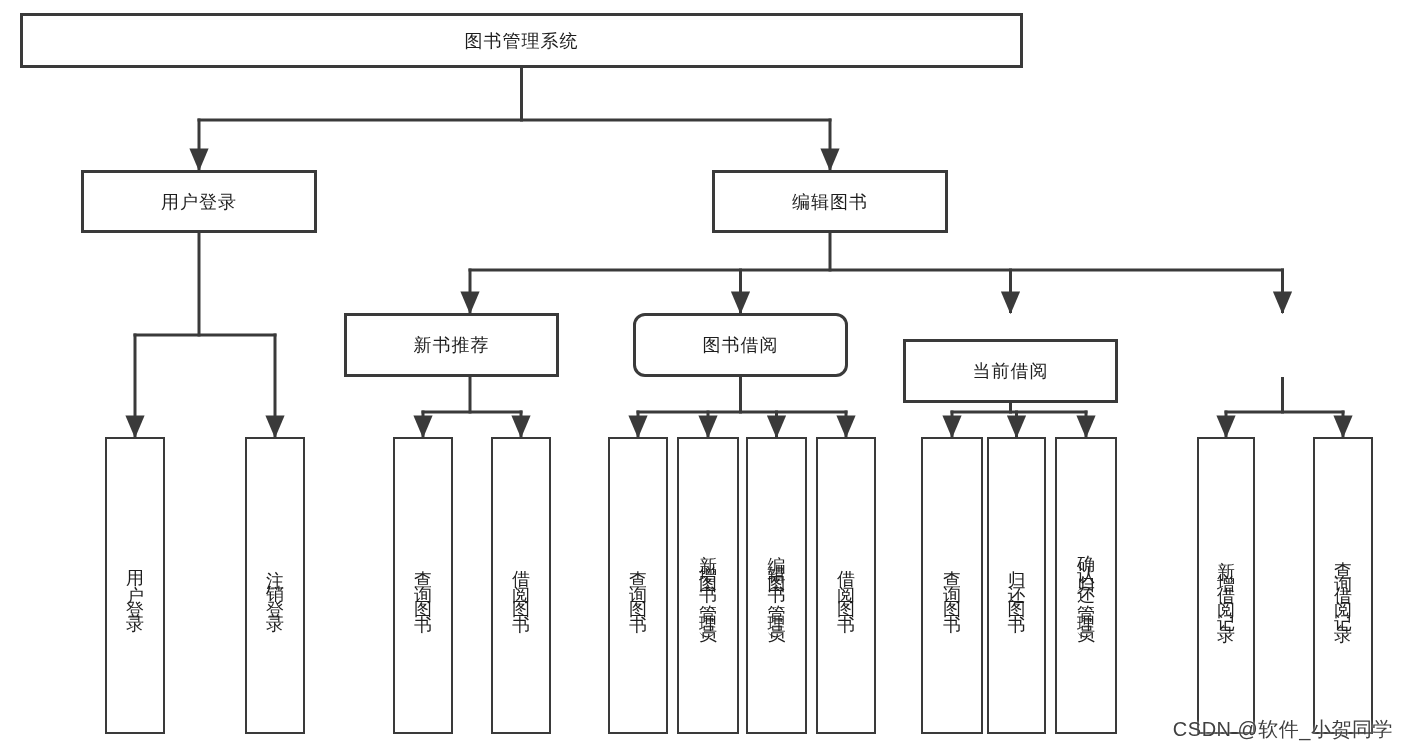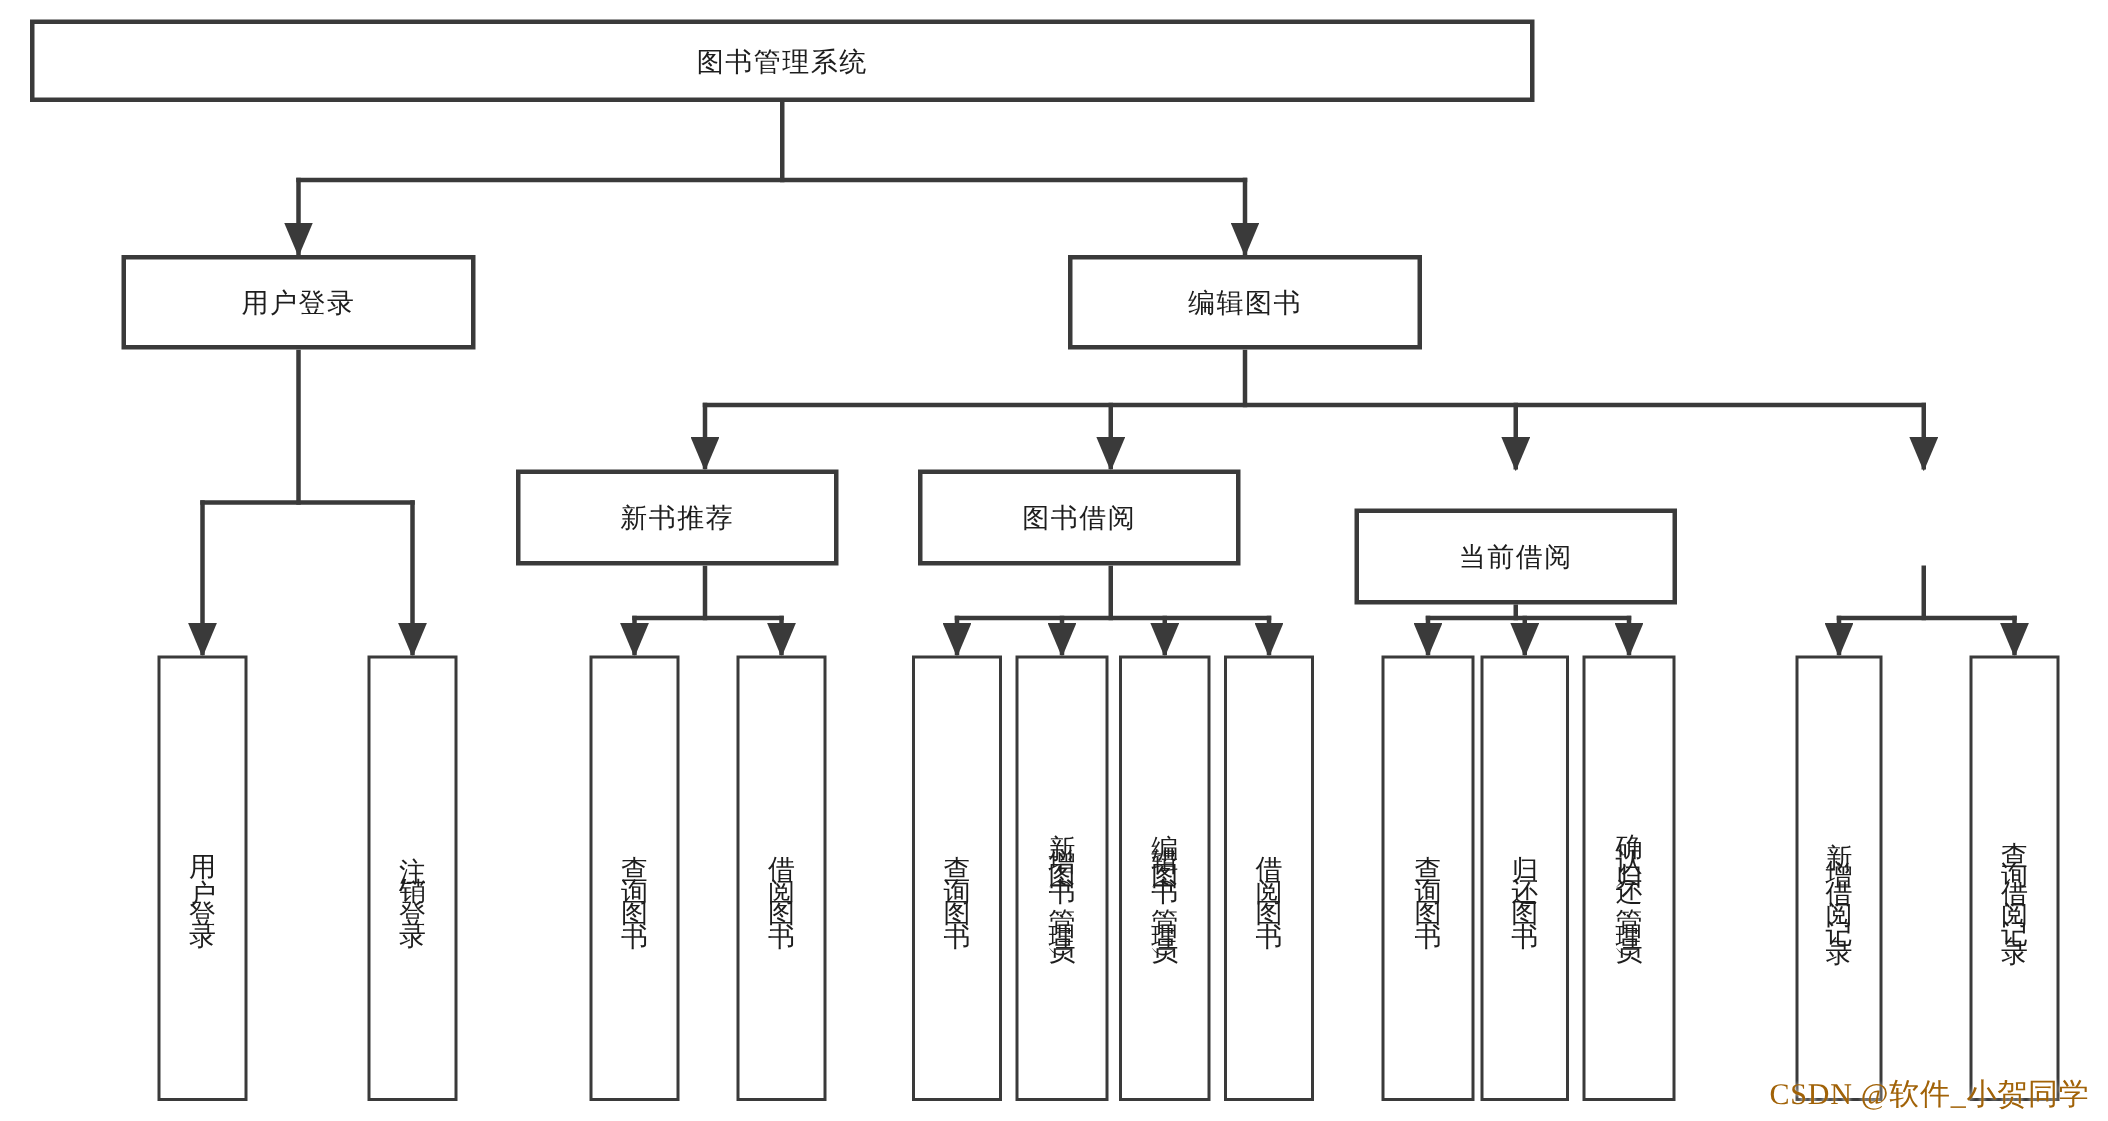--- a/index.html
+++ b/index.html
@@ -1,20 +1,20 @@
 <!DOCTYPE html>
 <html><head>
 <meta charset="utf-8">
 <style>
   html,body{margin:0;padding:0;background:#ffffff;}
   .canvas{
     position:relative;
     width:1397px;height:747px;
     background:#ffffff;
-    font-family:Liberation Serif, serif;
+    font-family:Liberation Sans, sans-serif;
     overflow:hidden;
   }
   .connectors{position:absolute;left:0;top:0;width:1405px;height:747px;}
   .connectors line{stroke:#3a3a3a;stroke-width:3;}
   .box{
     position:absolute;
     box-sizing:border-box;
     background:#ffffff;
     border:3px solid #3a3a3a;
     display:flex;align-items:center;justify-content:center;
@@ -34,21 +34,21 @@
     line-height:1;
     letter-spacing:15px;
     white-space:nowrap;
   }
   .vlabel.dense{letter-spacing:13px;}
   .vlabel.xdense{letter-spacing:10px;}
   .watermark{
     position:absolute;
     right:4px;top:716px;
     font-size:20px;
-    color:#a16207;
+    color:#404040;
     letter-spacing:.5px;
     white-space:nowrap;
     text-shadow:0 0 3px #ffffff;
     z-index:5;
   }
 </style>
 </head>
 <body>
 
 <div class="canvas">
@@ -108,21 +108,21 @@
   <div class="box sec" style="left:81px;">
     <span class="hlabel">用户登录</span>
   </div>
   <div class="box sec" style="left:712px;">
     <span class="hlabel">编辑图书</span>
   </div>
 
   <div class="box mid" style="left:344px;text-align:center;">
     <span class="hlabel">新书推荐</span>
   </div>
-  <div class="box mid" style="left:612px;">
+  <div class="box mid" style="left:633px;border-radius:12px;">
     <span class="hlabel">图书借阅</span>
   </div>
   <div class="box mid" style="left:903px;margin-top:26px;">
     <span class="hlabel">当前借阅</span>
   </div>
 
   <div class="box leaf" style="left:105px;width:60px;">
     <span class="vlabel">用户登录</span>
   </div>
   <div class="box leaf" style="left:245px;width:60px;">

